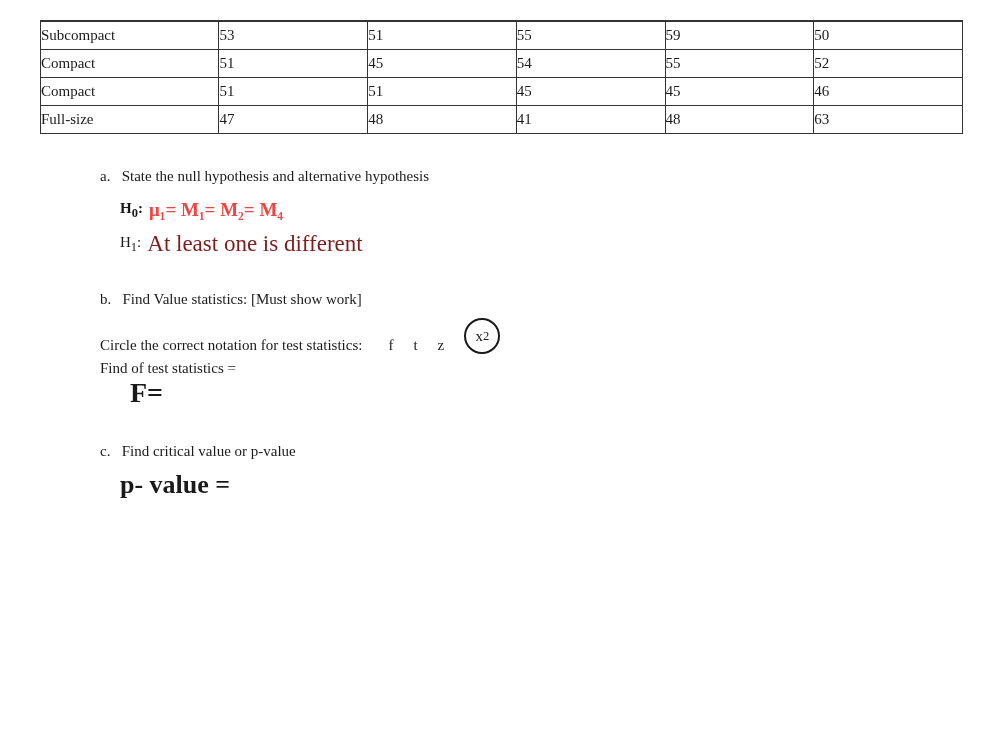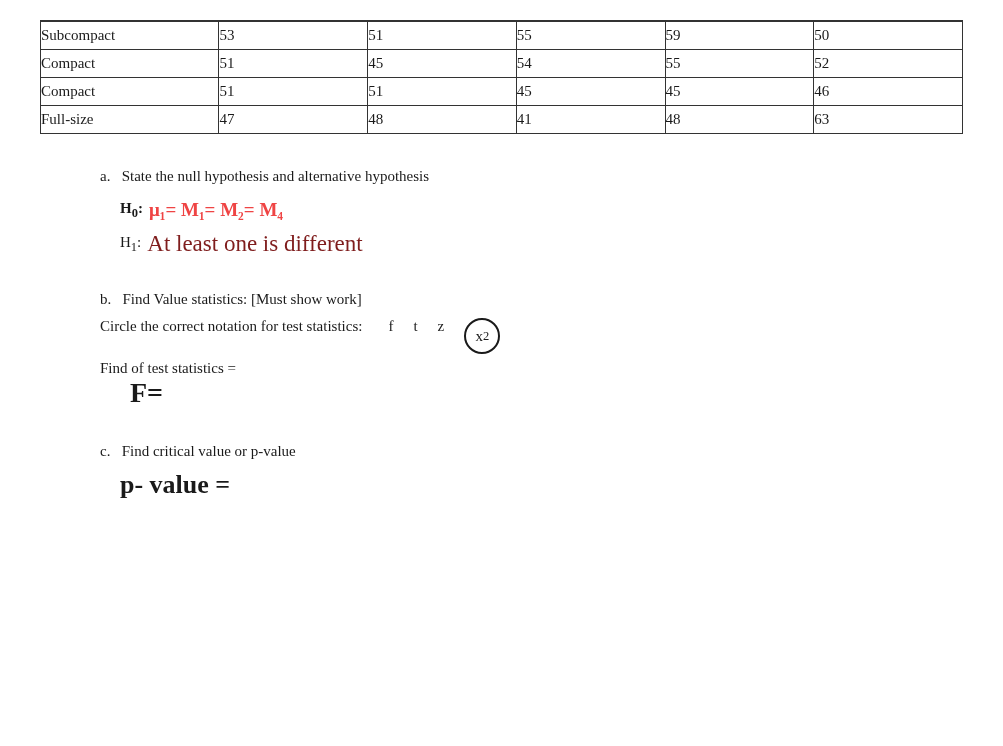--- a/index.html
+++ b/index.html
@@ -65,21 +65,21 @@
     .handwritten-large {
       font-family: 'Segoe Script', 'Bradley Hand', cursive, 'Comic Sans MS';
       font-size: 19px;
       color: #ef4444;
     }
     .part-b {
       margin-bottom: 14px;
     }
     .test-stat-line {
       display: flex;
-      align-items: flex-start;
+      align-items: flex-end;
       gap: 20px;
       margin-left: 60px;
       margin-top: 8px;
       font-size: 15px;
     }
     .circle-notation {
       width: 36px;
       height: 36px;
       border: 2px solid #1a1a1a;
       border-radius: 50%;

